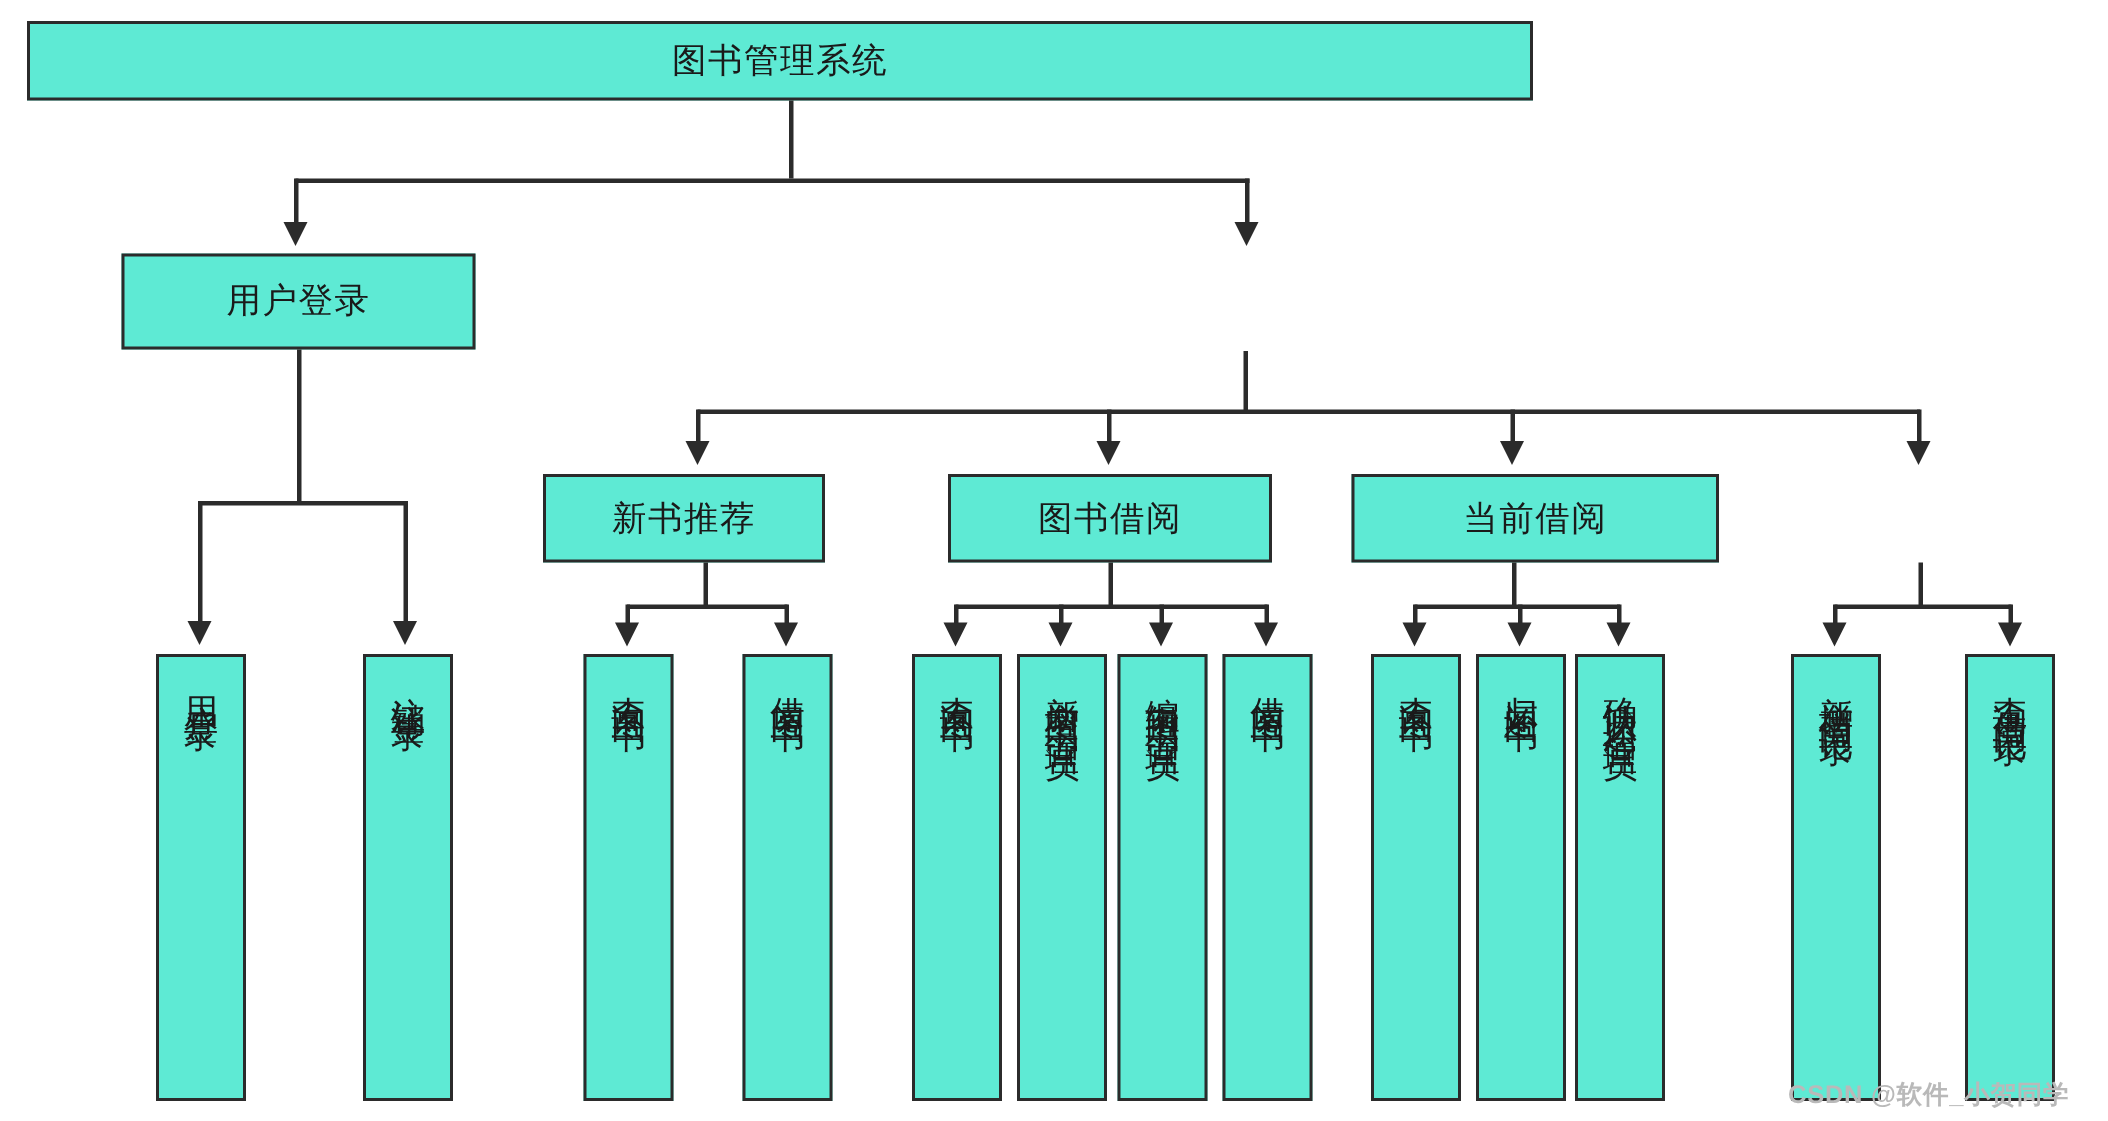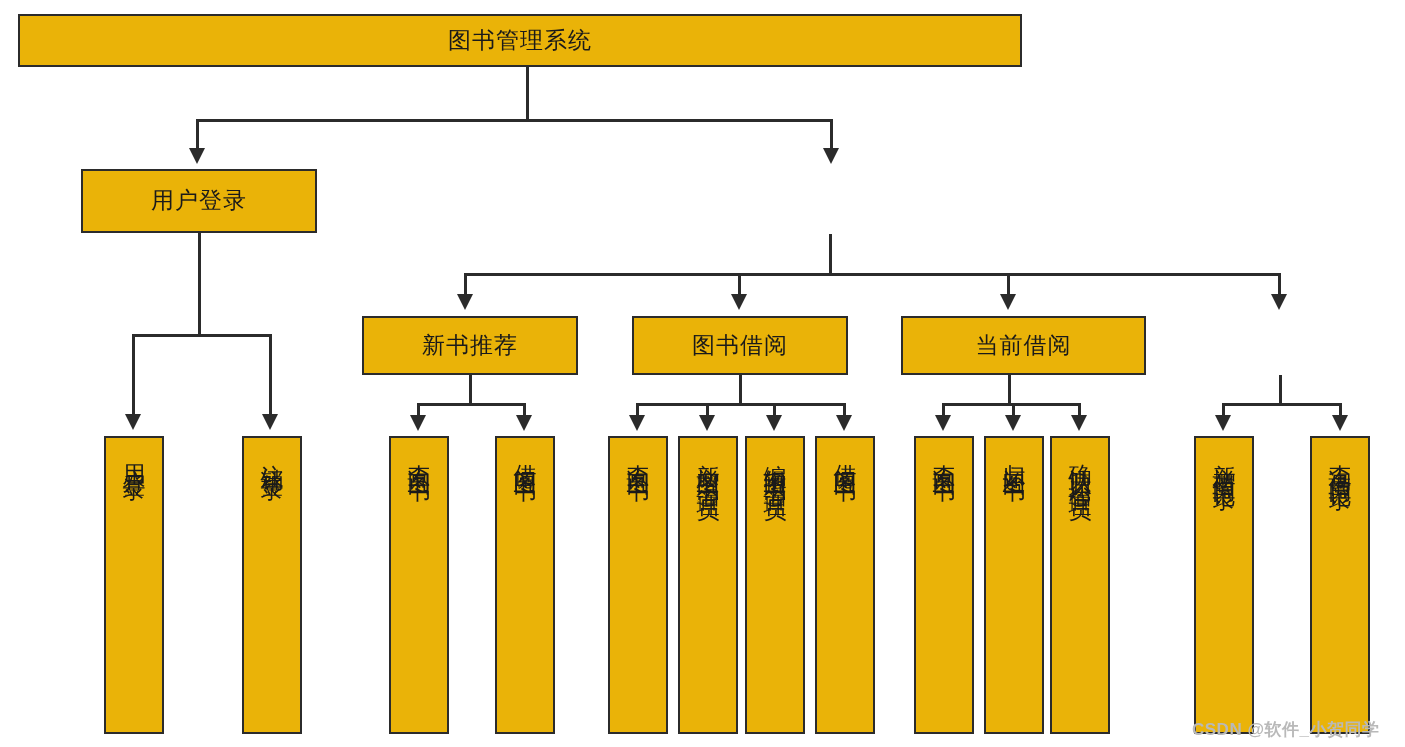--- a/index.html
+++ b/index.html
@@ -14,21 +14,21 @@
     position: relative;
     width: 1405px;
     height: 747px;
     background: #ffffff;
     overflow: hidden;
   }
   .node {
     position: absolute;
     box-sizing: border-box;
     border: 2.5px solid #2b2b2b;
-    background: #eab308;
+    background: #5eead4;
     display: flex;
     align-items: center;
     justify-content: center;
     color: #1a1a1a;
   }
   .node .label {
     text-align: center;
     line-height: 1.12;
     white-space: pre-line;
   }
@@ -109,21 +109,21 @@
   <div class="ln h" style="left:465px; top:273px; width:815px; height:2.5px;"></div>
   <div class="ln v" style="left:464px; top:273px; width:2.5px; height:22px;"></div>
   <div class="arrow" style="left:457px; top:294px;"></div>
   <div class="ln v" style="left:738px; top:273px; width:2.5px; height:22px;"></div>
   <div class="arrow" style="left:731px; top:294px;"></div>
   <div class="ln v" style="left:1007px; top:273px; width:2.5px; height:22px;"></div>
   <div class="arrow" style="left:1000px; top:294px;"></div>
   <div class="ln v" style="left:1278px; top:273px; width:2.5px; height:22px;"></div>
   <div class="arrow" style="left:1271px; top:294px;"></div>
 
-  <div class="node horiz" style="left:362px; top:316px; width:216px; height:59px;">
+  <div class="node horiz" style="left:362px; top:316px; width:188px; height:59px;">
     <span class="label">新书推荐</span>
   </div>
   <div class="node horiz" style="left:632px; top:316px; width:216px; height:59px;">
     <span class="label">图书借阅</span>
   </div>
   <div class="node horiz" style="left:901px; top:316px; width:245px; height:59px;">
     <span class="label">当前借阅</span>
   </div>
 
   <div class="ln v" style="left:469px; top:375px; width:2.5px; height:29px;"></div>

